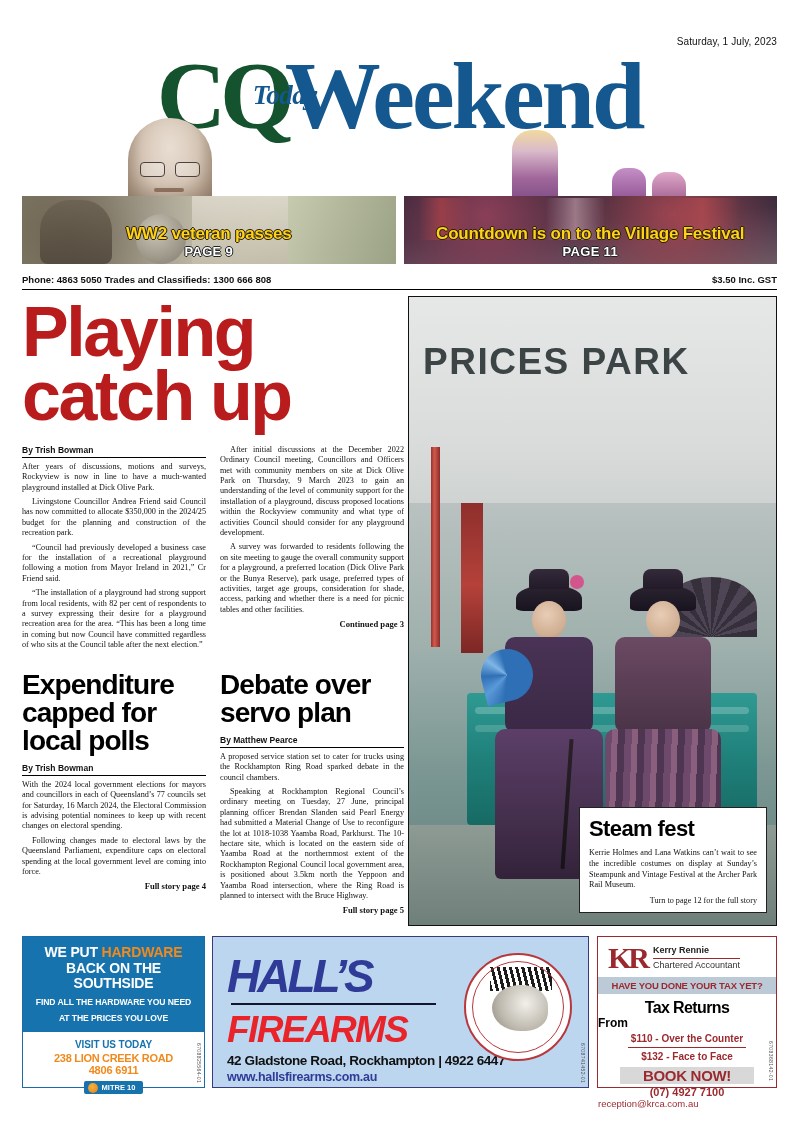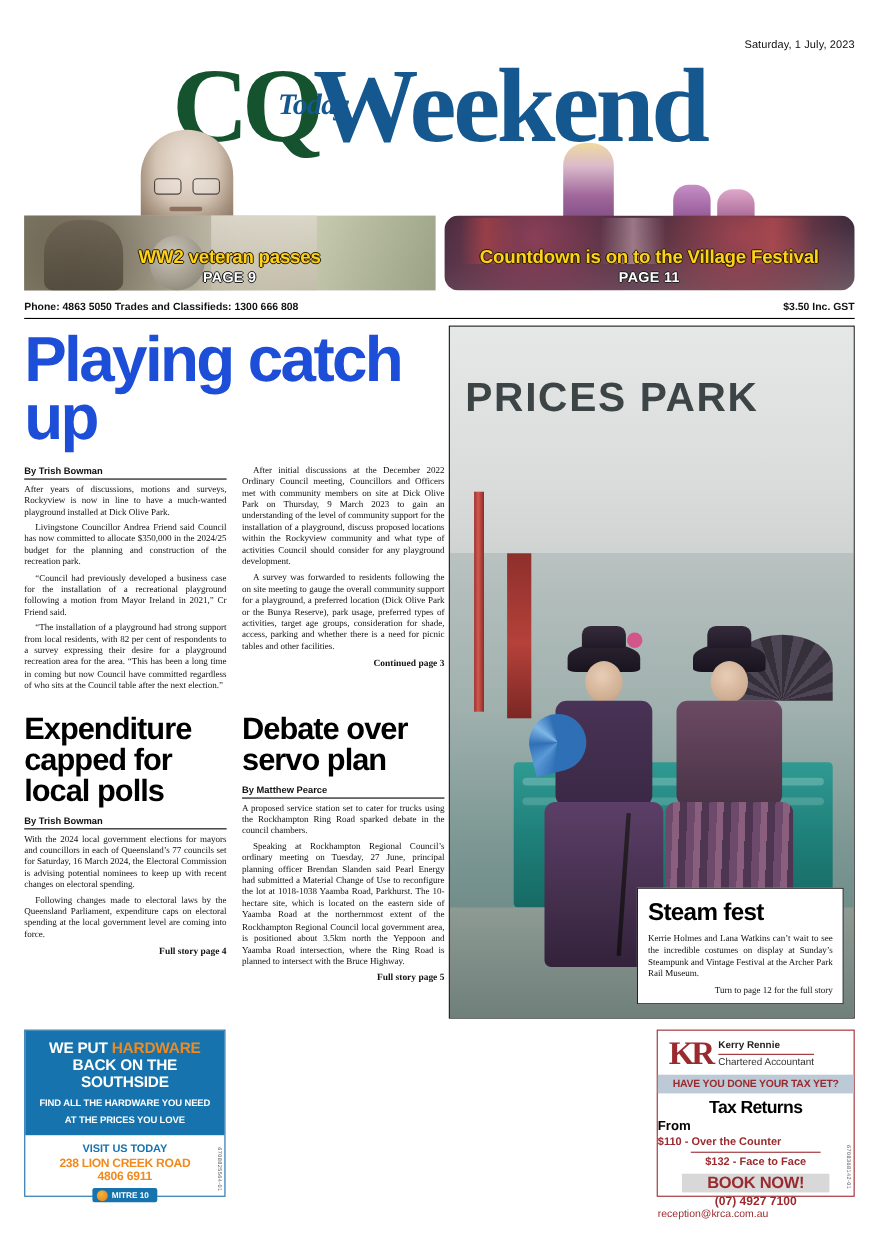--- a/index.html
+++ b/index.html
@@ -102,21 +102,20 @@
   }
   .teaser-a .figure-right{
     position:absolute;left:170px;top:-2px;width:96px;height:70px;
     background:linear-gradient(180deg,#ded9cd 0%,#c3bcaa 100%);opacity:.85;
   }
   .teaser-b{
     background:
       radial-gradient(circle at 22% 30%, #8a3f57 0%, rgba(138,63,87,0) 42%),
       radial-gradient(circle at 72% 28%, #9c4450 0%, rgba(156,68,80,0) 40%),
       linear-gradient(175deg,#2a2233 0%,#3b2d3e 42%,#584455 72%,#6d5a63 100%);
-    border-radius: 13px;
   }
   .teaser-b .band{
     position:absolute;top:2px;left:0;right:0;height:42px;
     background:
       linear-gradient(90deg,
         rgba(190,70,70,0) 4%, rgba(190,70,70,.55) 10%, rgba(190,70,70,0) 18%,
         rgba(225,190,200,0) 38%, rgba(225,190,200,.5) 46%, rgba(225,190,200,0) 54%,
         rgba(200,80,80,0) 72%, rgba(200,80,80,.5) 80%, rgba(200,80,80,0) 90%);
   }
   .teaser-title{
@@ -135,22 +134,22 @@
   .contactbar{
     position:absolute;top:274px;left:22px;width:755px;
     display:flex;justify-content:space-between;align-items:center;
     font-size:9.5px;font-weight:bold;color:#111;
     padding-bottom:4px;border-bottom:1.6px solid #000;
   }
 
   
   .col-left{position:absolute;top:296px;left:22px;width:382px;}
   .headline-main{
-    font-size:58px;font-weight:bold;line-height:.92;letter-spacing:-2.4px;
-    margin:4px 0 0 0;color:#1d4ed8;
+    font-size:70px;font-weight:bold;line-height:.92;letter-spacing:-2.4px;
+    margin:4px 0 0 0;color:#b91c1c;
   }
 
   .byline{
     font-size:8.5px;font-weight:bold;color:#111;
     border-bottom:1px solid #000;padding-bottom:2px;margin-bottom:4px;
   }
   .story-cols{display:flex;gap:14px;margin-top:16px;}
   .story-col{width:184px;}
   .body-text{
     font-family:"Liberation Serif", serif;
@@ -356,21 +355,21 @@
   }
   .tx-name{font-size:9px;color:#333;line-height:1.25;}
   .tx-name b{display:block;font-size:9px;color:#222;}
   .tx-name .rule{display:block;border-top:1px solid #9b2a2f;margin:1px 0;}
   .tx-banner{
     background:#bcc9d6;color:#9b2a2f;text-align:center;
     font-size:9.5px;font-weight:bold;padding:3px 0;letter-spacing:-.2px;
   }
   .tx-title{text-align:center;font-size:16px;font-weight:bold;margin-top:5px;letter-spacing:-.6px;}
   .tx-from{font-size:12px;font-weight:bold;margin-top:-1px;}
-  .tx-p1{font-size:10px;font-weight:bold;color:#9b2a2f;margin-top:3px;}
+  .tx-p1{text-align:center;font-size:10px;font-weight:bold;color:#9b2a2f;margin-top:3px;}
   .tx-div{width:118px;height:1px;background:#9b2a2f;margin:3px auto;}
   .tx-p2{text-align:center;font-size:10px;font-weight:bold;color:#9b2a2f;}
   .tx-book{
     text-align:center;font-size:15px;font-weight:bold;color:#9b2a2f;
     background:#d8d8d8;margin:5px 22px 0 22px;letter-spacing:-.3px;
   }
   .tx-phone{text-align:center;font-size:11px;font-weight:bold;color:#9b2a2f;margin-top:2px;}
   .tx-email{text-align:left;font-size:9.5px;color:#9b2a2f;}
   .ad-code{
     position:absolute;writing-mode:vertical-rl;font-size:5px;color:#555;letter-spacing:.4px;
@@ -499,20 +498,32 @@
       </div>
       <div class="hw-bot">
         <div class="hw-visit">VISIT US TODAY</div>
         <div class="hw-addr">238 LION CREEK ROAD</div>
         <div class="hw-phone">4806 6911</div>
         <div class="hw-logo">MITRE 10</div>
       </div>
       <div class="ad-code" style="right:2px;bottom:4px;">6708825564-01</div>
     </div>
 
+    <div class="ad ad-firearms">
+      <div class="fa-halls">HALL’S</div>
+      <div class="fa-underline"></div>
+      <div class="fa-firearms">FIREARMS</div>
+      <div class="fa-addr">42 Gladstone Road, Rockhampton | 4922 6447</div>
+      <div class="fa-web">www.hallsfirearms.com.au</div>
+      <div class="fa-badge">
+        <div class="fa-mohawk"></div>
+        <div class="fa-skull"></div>
+      </div>
+      <div class="ad-code" style="right:2px;bottom:4px;">6708741452-01</div>
+    </div>
 
     <div class="ad ad-tax">
       <div class="tx-logo">
         <span class="tx-kr">KR</span>
         <span class="tx-name">
           <b>Kerry Rennie</b>
           <span class="rule"></span>
           <span>Chartered Accountant</span>
         </span>
       </div>

